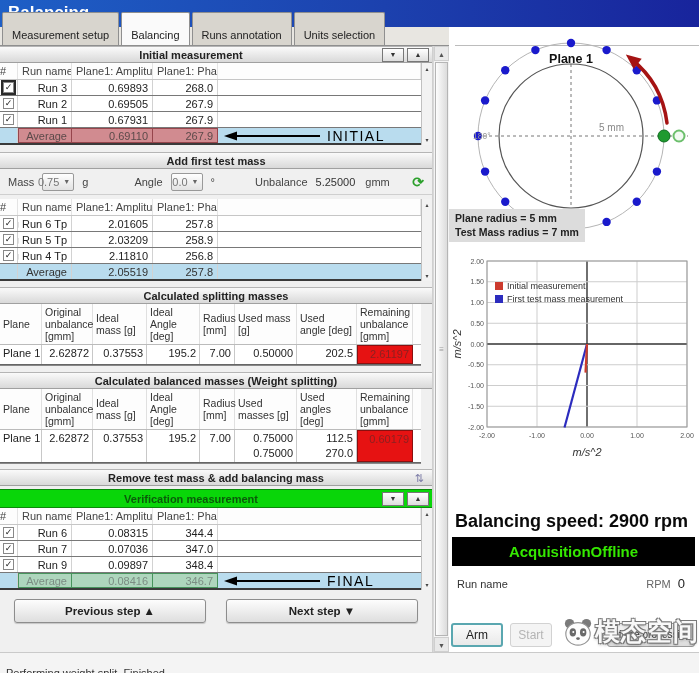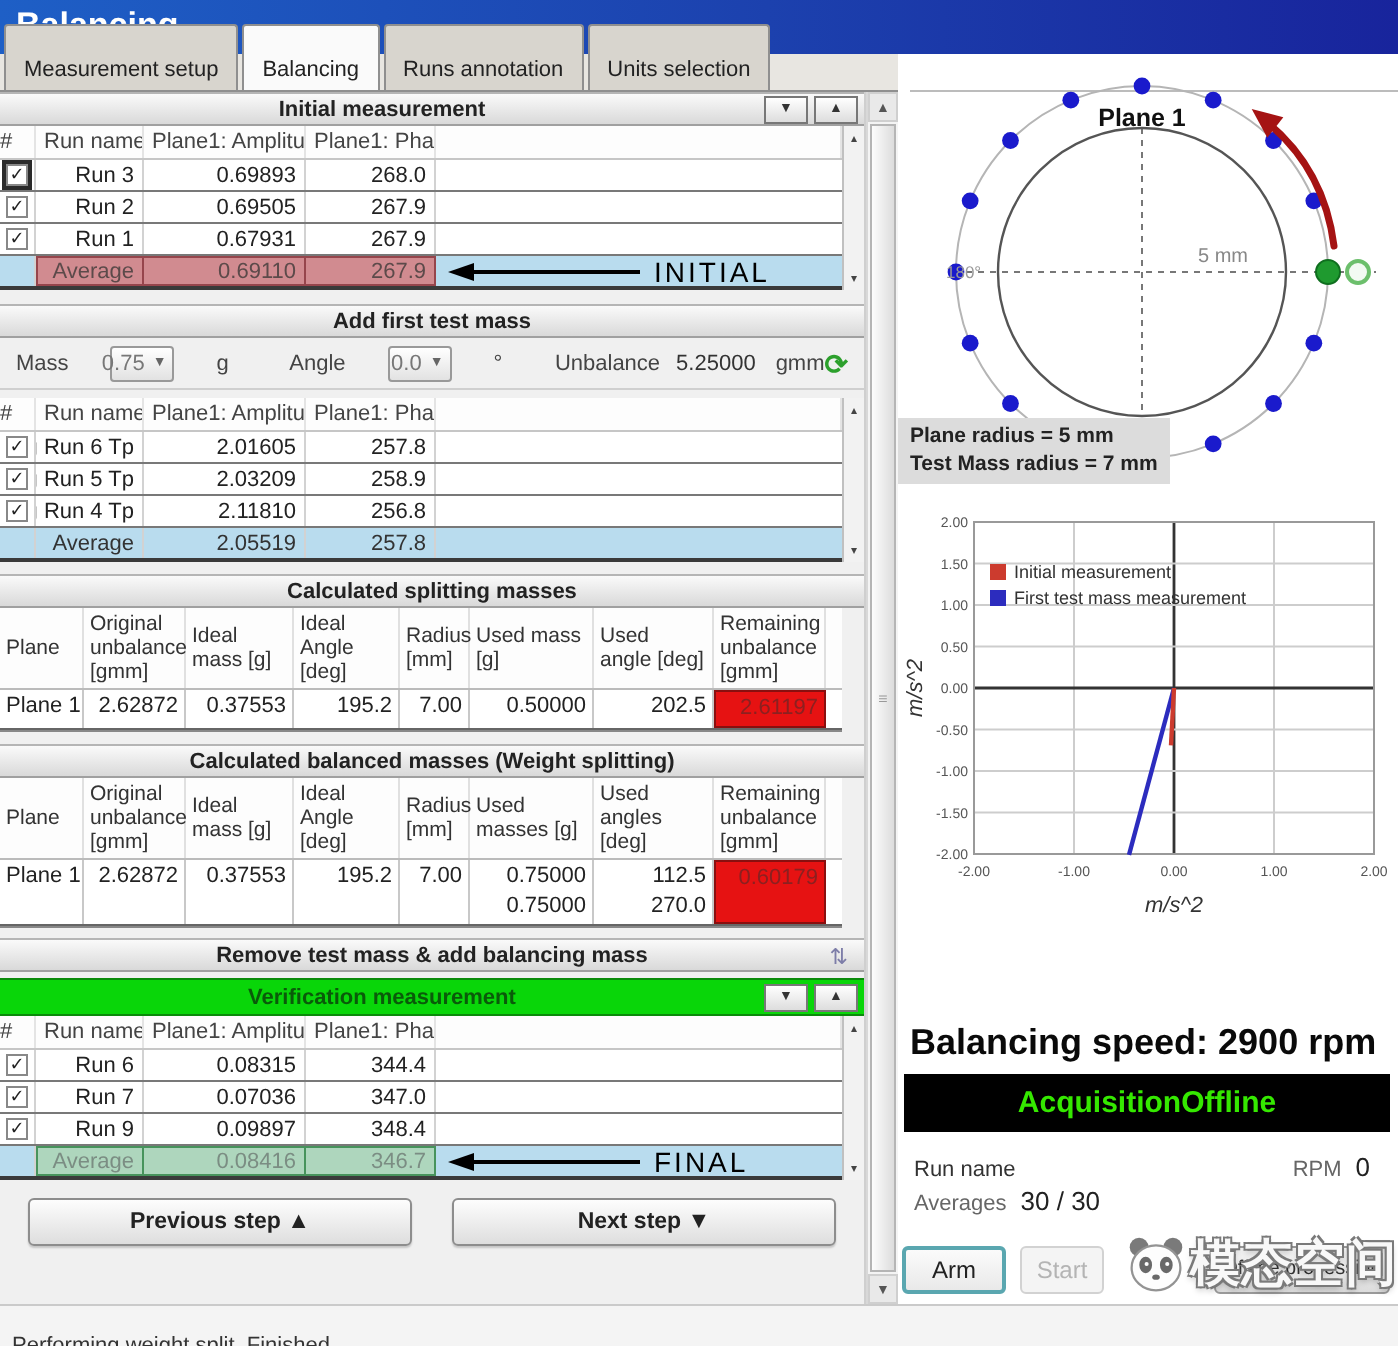--- a/index.html
+++ b/index.html
@@ -55,21 +55,21 @@
 .ct-head{border-bottom:1px solid #bbb;min-height:40px;background:#fdfdfd;}
 .ct-head .ct-c{font-size:10.5px;color:#333;padding:2px 3px;border-right:1px solid #e0e0e0;display:flex;align-items:center;line-height:1.15;}
 .ct-data{border-bottom:1px solid #666;}
 .ct-data .ct-c{font-size:11px;padding:1px 3px;border-right:1px solid #c8c8c8;display:flex;flex-direction:column;justify-content:flex-start;align-items:flex-end;}
 .ct-data .cw0{align-items:flex-start;}
 .ct-c .ln{line-height:15px;white-space:nowrap;}
 .ct-c.red{background:#e61212;border:1px solid #8a0f0f;color:#8c2020;}
 .cw0{width:42px;} .cw1{width:51px;} .cw2{width:54px;} .cw3{width:53px;} .cw4{width:35px;} .cw5{width:62px;} .cw6{width:60px;} .cw7{width:56px;}
 
 .massrow{height:26px;background:#f0f0f0;display:flex;align-items:center;font-size:11px;color:#444;padding:0 8px;border-bottom:1px solid #cfcfcf;}
-.combo{width:32px;height:18px;border:1px solid #999;border-radius:2px;background:linear-gradient(#fff,#e2e2e2);display:flex;align-items:center;justify-content:flex-end;padding:0 3px;color:#777;margin:0 21px;}
+.combo{width:32px;height:18px;border:1px solid #999;border-radius:2px;background:linear-gradient(#fff,#e2e2e2);display:flex;align-items:center;justify-content:flex-end;padding:0 3px;color:#777;margin:0 8px;}
 .combo .car{font-size:7px;margin-left:4px;color:#666;}
 .mr-gap1{width:46px;} .mr-gap2{width:40px;}
 .unb-val{margin-left:8px;color:#333;}
 .unb-unit{margin-left:10px;}
 .refresh{margin-left:auto;font-size:14px;color:#2ca02c;font-weight:bold;}
 
 .navrow{display:flex;justify-content:space-between;padding:0 14px;}
 .navbtn{width:192px;height:24px;border:1px solid #8d8d8d;border-radius:3px;background:linear-gradient(#fdfdfd,#dedede);font-weight:bold;font-size:11.5px;color:#222;text-align:center;line-height:22px;box-shadow:0 1px 1px rgba(0,0,0,0.18);}
 
 .statusbar{height:21px;background:#f4f4f4;border-top:1px solid #cacaca;font-size:11px;color:#333;padding:14px 6px;}
@@ -517,24 +517,20 @@
         <span>AcquisitionOffline</span>
       </div>
       <div class="rrow1">
         <span>Run name</span>
         <span class="grp">
           <span class="dim">RPM</span>
           <span class="bigval">0</span>
         </span>
       </div>
       <div class="rrow2">
-        <span class="grp">
-          <span class="dim">Averages</span>
-          <span class="bigval">30 / 30</span>
-        </span>
       </div>
       <div class="btnrow">
         <div class="btn arm">Arm</div>
         <div class="btn start">Start</div>
         <div class="btn offline">Offline processing</div>
       </div>
       <div class="wm">
         <svg width="32" height="30" viewBox="0 0 34 32" opacity="0.92">
           <circle cx="8" cy="7" r="5" fill="#6f6f6f"></circle>
           <circle cx="26" cy="7" r="5" fill="#6f6f6f"></circle>

